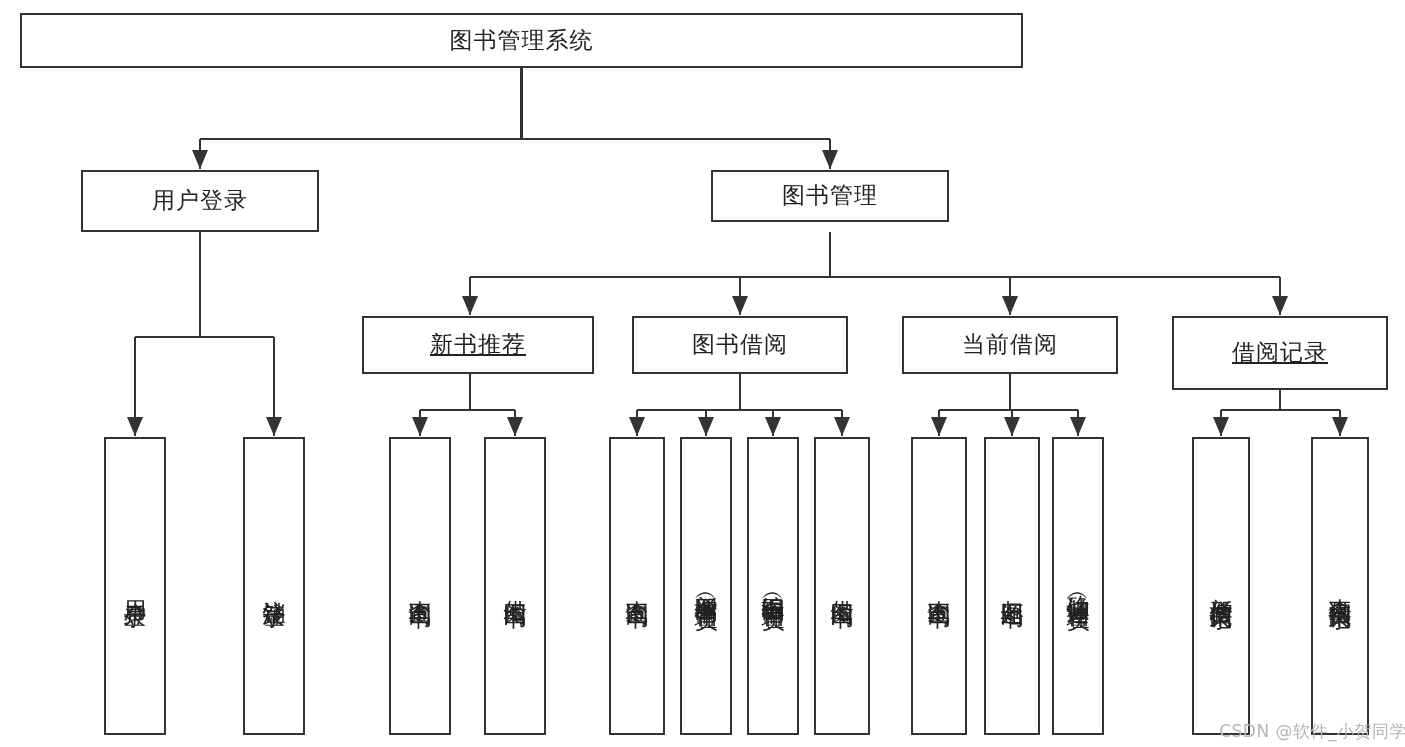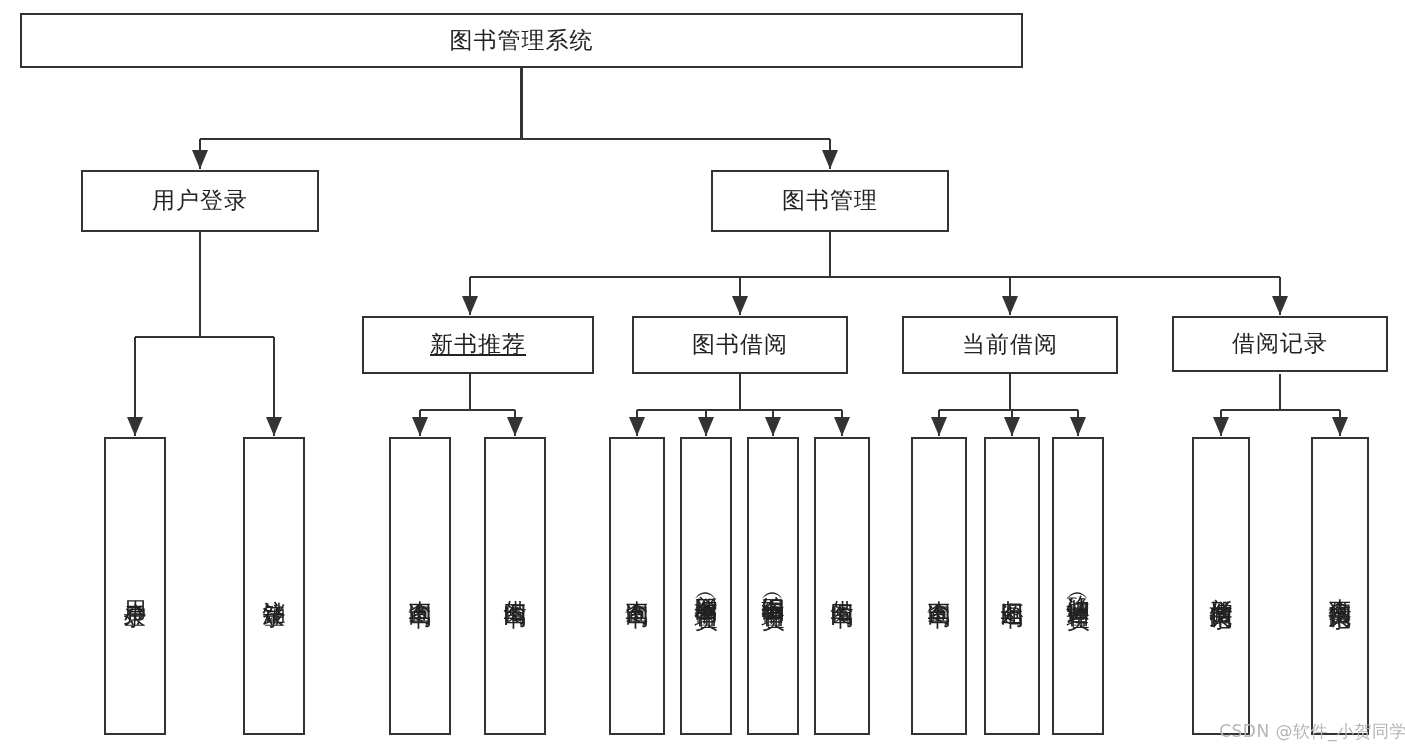--- a/index.html
+++ b/index.html
@@ -134,34 +134,34 @@
       <path d="M 1332 417 L 1348 417 L 1340 436 Z" fill="#333333"></path>
     </svg>
 
   <div class="node horizontal" style="left: 20px; top: 13px; width: 1003px; height: 55px;">
     <span class="node-label">图书管理系统</span>
   </div>
 
   <div class="node horizontal" style="left: 81px; top: 170px; width: 238px; height: 62px;">
     <span class="node-label">用户登录</span>
   </div>
-  <div class="node horizontal" style="left: 711px; top: 170px; width: 238px; height: 62px;">
+  <div class="node horizontal" style="left: 711px; top: 170px; width: 238px; height: 52px;">
     <span class="node-label">图书管理</span>
   </div>
 
   <div class="node horizontal" style="left: 362px; top: 316px; width: 232px; height: 58px; text-decoration: underline;">
     <span class="node-label">新书推荐</span>
   </div>
   <div class="node horizontal" style="left: 632px; top: 316px; width: 216px; height: 58px;">
     <span class="node-label">图书借阅</span>
   </div>
   <div class="node horizontal" style="left: 902px; top: 316px; width: 216px; height: 58px;">
     <span class="node-label">当前借阅</span>
   </div>
-  <div class="node horizontal" style="left: 1172px; top: 316px; width: 216px; height: 56px;">
+  <div class="node horizontal" style="left: 1172px; top: 316px; width: 216px; height: 74px; text-decoration: underline;">
     <span class="node-label">借阅记录</span>
   </div>
 
   <div class="node vertical" style="left: 104px; top: 437px; width: 62px; height: 298px;">
     <span class="node-label">用户登录</span>
   </div>
   <div class="node vertical" style="left: 243px; top: 437px; width: 62px; height: 298px;">
     <span class="node-label">注销登录</span>
   </div>
 

